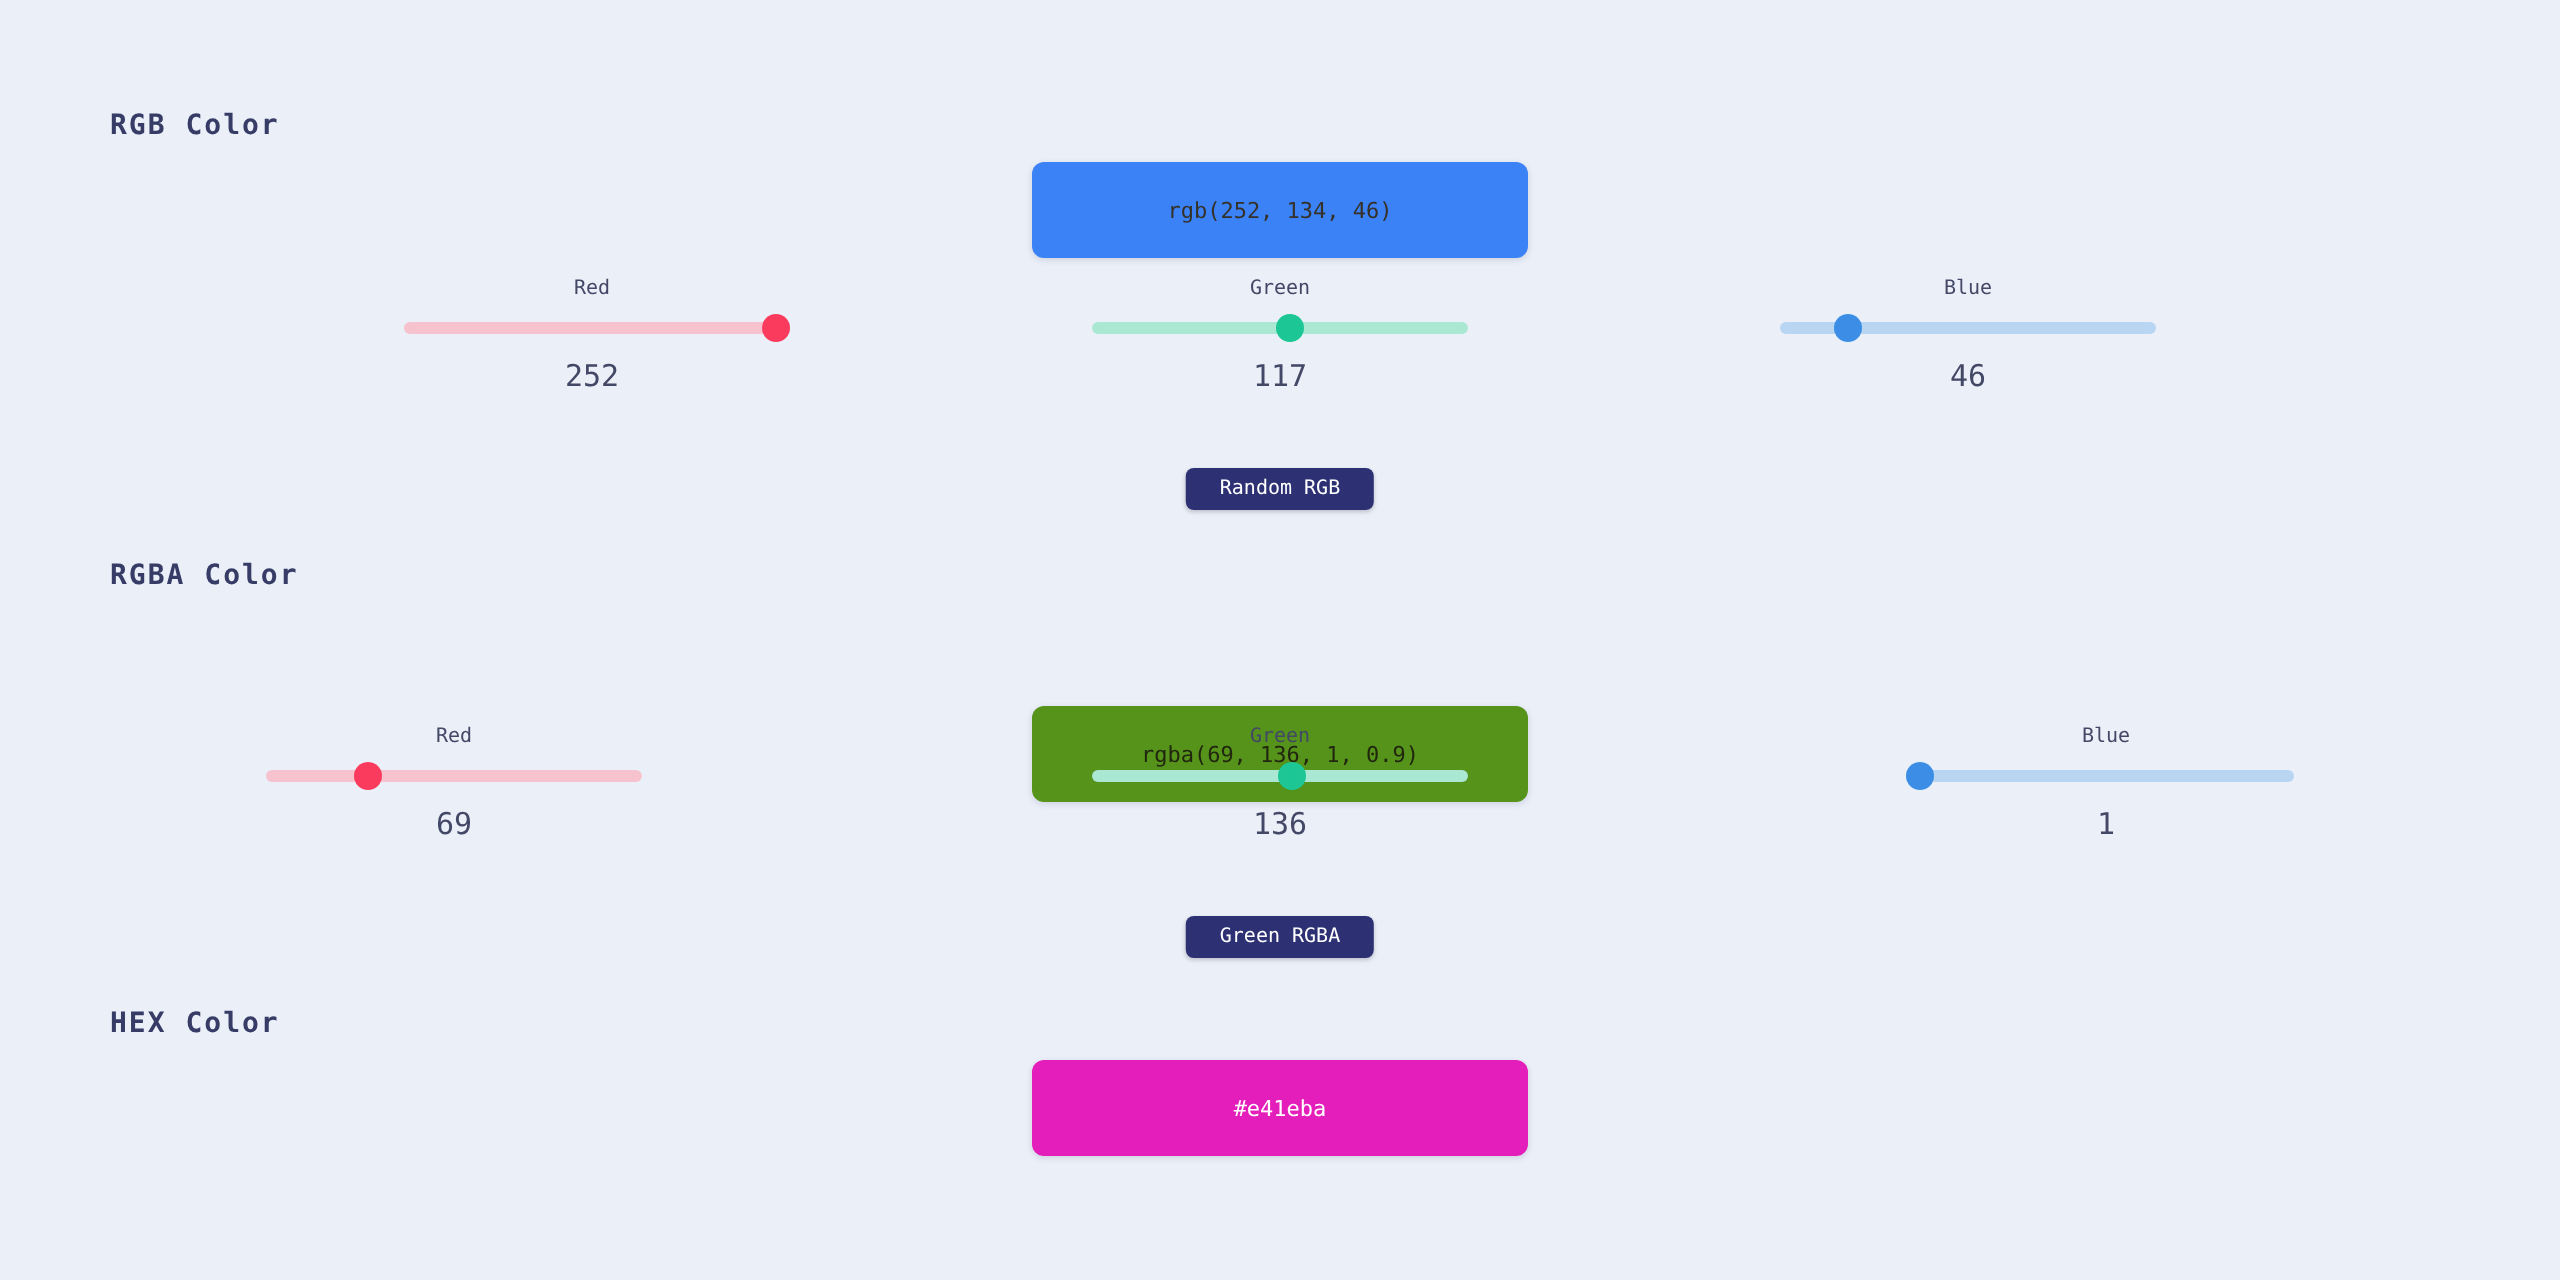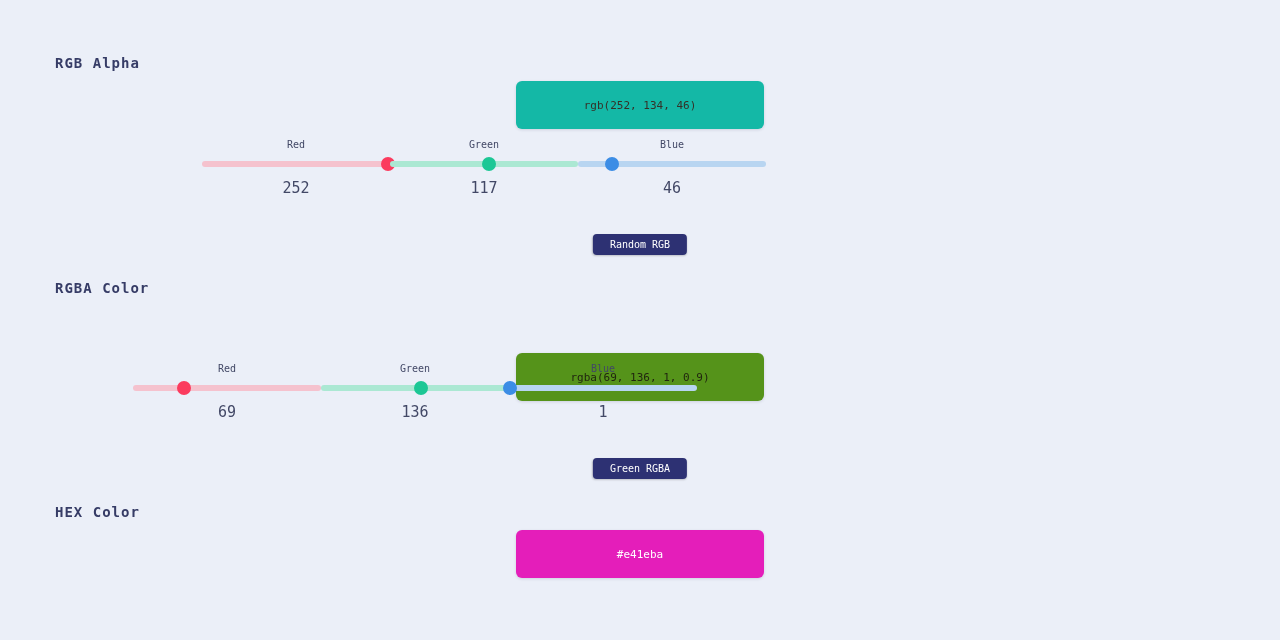--- a/index.html
+++ b/index.html
@@ -27,21 +27,21 @@
     border-radius:6px;
     display:flex;
     align-items:center;
     justify-content:center;
     font-size:11px;
     box-shadow:0 1px 3px rgba(40,50,90,0.15);
   }
   .slider-row{
     position:absolute;
     display:flex;
-    justify-content:flex-start;
+    justify-content:space-between;
   }
   .slider{width:188px;}
   .slider-label{
     text-align:center;
     font-size:10px;
     color:#424866;
     height:12px;
     line-height:12px;
   }
   .track-wrap{
@@ -97,23 +97,23 @@
   #rgba-sliders{top:363px;left:133px;width:1014px;}
   #rgba-button{top:426px;}
   #hex-title{top:504px;}
   #hex-swatch{top:530px;}
 </style>
 </head>
 <body>
 
 <div class="page">
 
-  <div class="heading" id="rgb-title">RGB Alpha</div>
+  <div class="heading" id="rgb-title">RGB Color</div>
 
-  <div class="swatch" id="rgb-swatch" style="background: #14b8a6; color: rgb(53, 49, 40);">
+  <div class="swatch" id="rgb-swatch" style="background: #3b82f6; color: rgb(53, 49, 40);">
     <span>rgb(252, 134, 46)</span>
   </div>
 
   <div class="slider-row" id="rgb-sliders">
     <div class="slider">
       <div class="slider-label">Red</div>
       <div class="track-wrap">
         <div class="track" style="background: rgb(245, 194, 206);"></div>
         <div class="thumb" style="left: 98.8%; background: rgb(251, 59, 94);"></div>
       </div>

